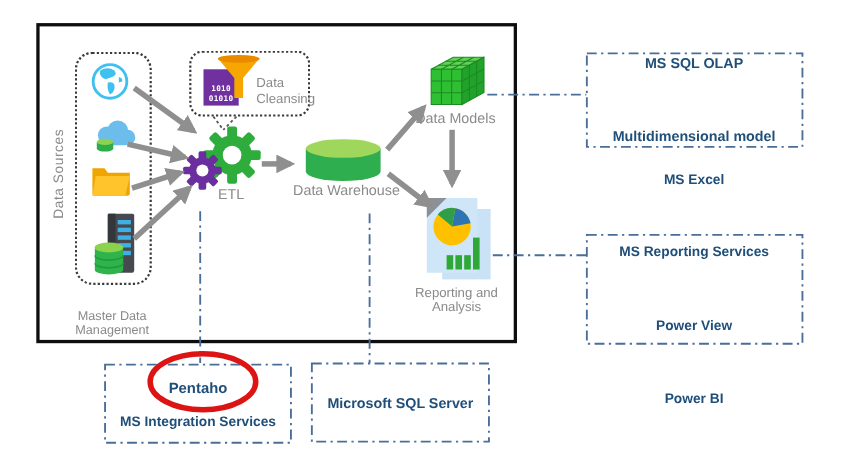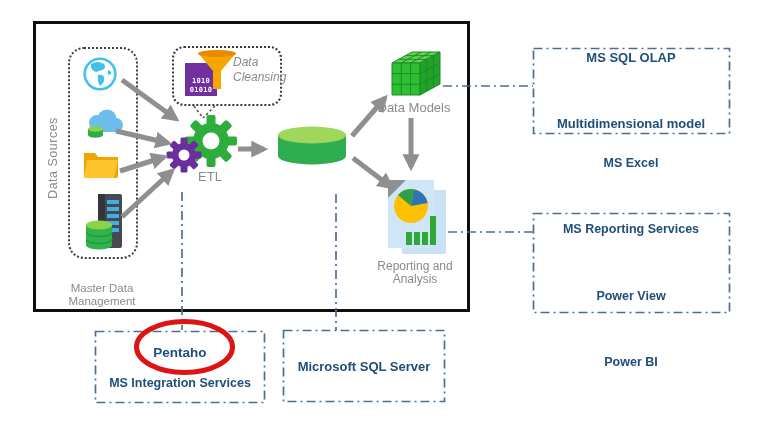--- a/index.html
+++ b/index.html
@@ -105,21 +105,21 @@
     <span>1010</span>
     <span>01010</span>
     <span>00100</span>
   </div>
   <div class="abs" style="left:197px;top:49px;">
     <svg width="40" height="44" viewBox="0 0 40 44">
       <polygon points="1,4 39,4 24,22 24,40 16,40 16,22" fill="#F7A600"></polygon>
       <ellipse cx="20" cy="4.5" rx="19" ry="3.6" fill="#E98A00"></ellipse>
     </svg>
   </div>
-  <div class="abs gray-label" style="left:233px;top:55px;width:48px;font-size:12px;text-align:left;line-height:1.25;font-style:italic;">
+  <div class="abs gray-label" style="left:233px;top:68px;width:48px;font-size:12px;text-align:left;line-height:1.25;">
     <span>Data</span>
     <span style="display:block;">Cleansing</span>
   </div>
 
   <div class="abs" style="left:163px;top:112px;">
     <svg width="78" height="64" viewBox="0 0 78 64">
       <g transform="translate(48,29)">
         <g fill="#2EAC3C">
           <rect x="-4.5" y="-26" width="9" height="11" rx="2"></rect>
           <rect x="-4.5" y="-26" width="9" height="11" rx="2" transform="rotate(45)"></rect>
@@ -150,20 +150,21 @@
     </svg>
   </div>
   <div class="abs gray-label" style="left:185px;top:170px;width:50px;font-size:13px;">ETL</div>
 
   <div class="abs" style="left:277px;top:125px;">
     <svg width="70" height="42" viewBox="0 0 70 42">
       <path d="M1,10 v21 a34,8.5 0 0 0 68,0 V10" fill="#2EAE4E"></path>
       <ellipse cx="35" cy="10" rx="34" ry="8.5" fill="#9FD65C"></ellipse>
     </svg>
   </div>
+  <div class="abs gray-label" style="left:265px;top:166px;width:100px;font-size:13px;">Data Warehouse</div>
 
   <div class="abs" style="left:390px;top:49px;">
     <svg width="52" height="58" viewBox="0 0 52 58">
       <polygon points="2,14 30,14 50,3 22,3" fill="#62D254" stroke="#1C8A24" stroke-width="1"></polygon>
       <polygon points="2,14 30,14 30,46 2,46" fill="#2FBF33" stroke="#1C8A24" stroke-width="1"></polygon>
       <polygon points="30,14 50,3 50,35 30,46" fill="#21A32B" stroke="#1C8A24" stroke-width="1"></polygon>
       <path d="M11.3,14 V46 M20.6,14 V46 M2,24.7 H30 M2,35.3 H30" stroke="#1C8A24" fill="none" stroke-width="1"></path>
       <path d="M8.7,10.3 H36.7 M15.3,6.7 H43.3 M11.3,14 L31.3,3 M20.7,14 L40.7,3" stroke="#1C8A24" fill="none" stroke-width="1"></path>
       <path d="M30,24.7 L50,13.7 M30,35.3 L50,24.3 M36.7,10.3 V42.3 M43.3,6.7 V38.7" stroke="#1C8A24" fill="none" stroke-width="1"></path>
     </svg>

